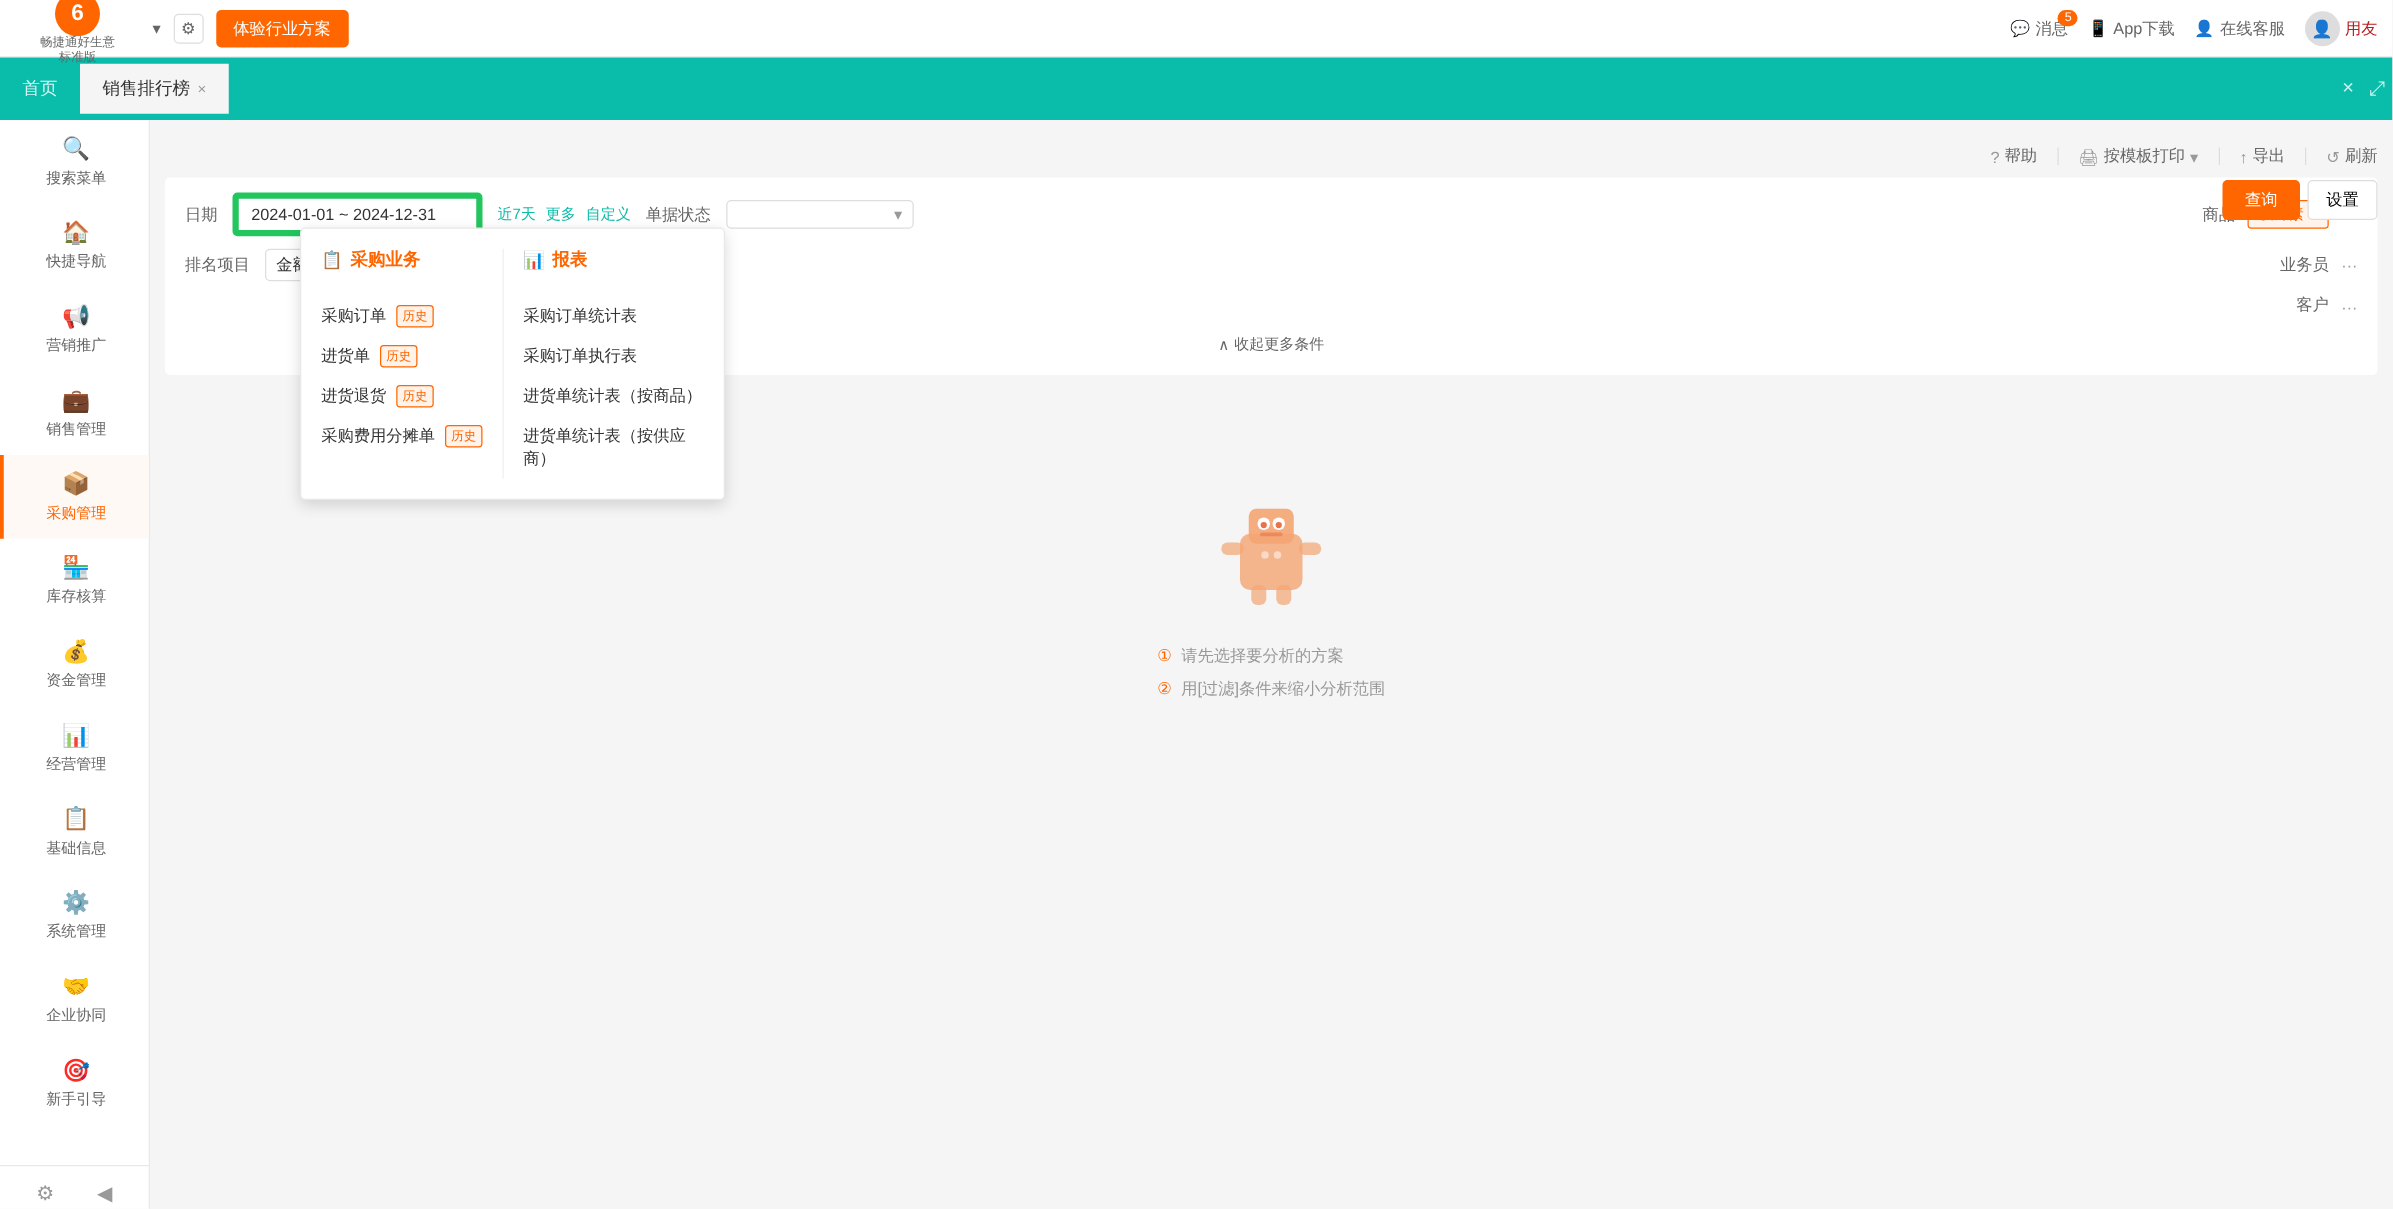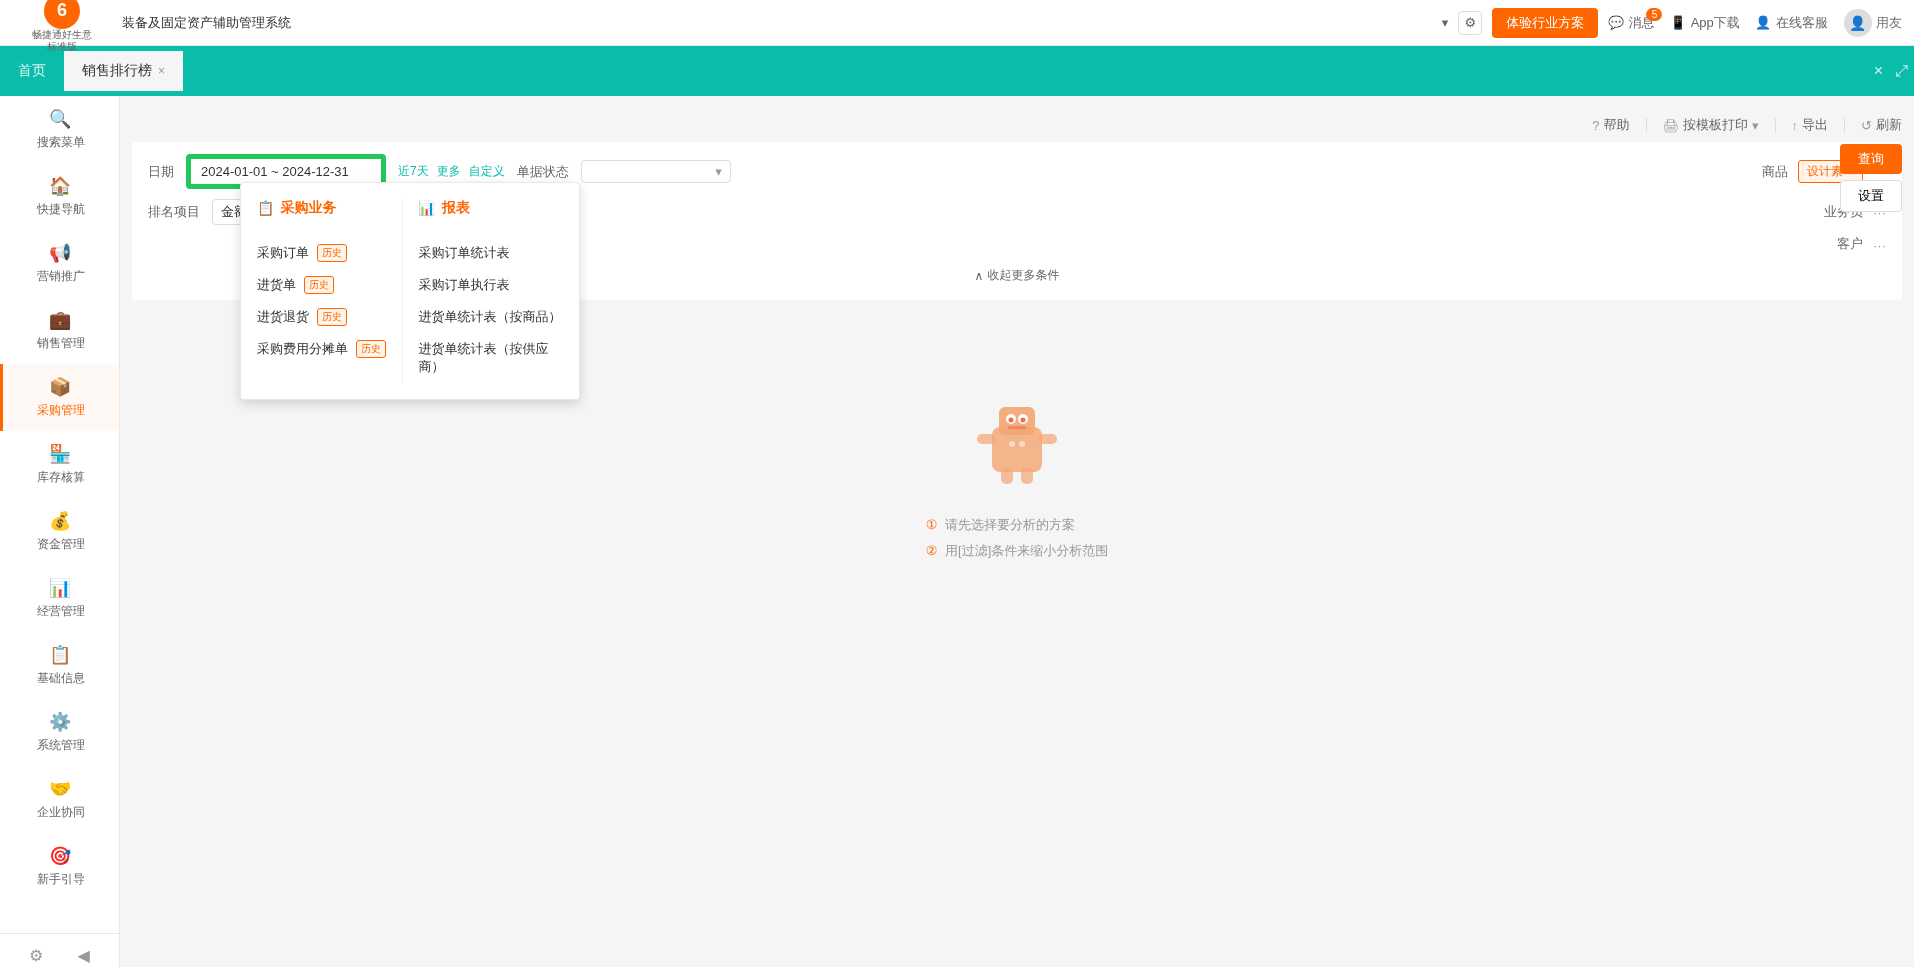--- a/index.html
+++ b/index.html
@@ -64,39 +64,38 @@
     .dropdown-col { flex: 1; }
     .dropdown-col-header { display: flex; align-items: center; gap: 6px; font-size: 14px; font-weight: bold; color: #f60; margin-bottom: 12px; padding-bottom: 8px; }
     .dropdown-col-right { border-left: 1px solid #f0f0f0; padding-left: 16px; }
     .dropdown-col-right .dropdown-col-header { color: #f60; }
     .dropdown-item { display: flex; align-items: center; gap: 8px; padding: 7px 0; cursor: pointer; color: #333; font-size: 13px; }
     .hist-badge { background: #fff3ea; color: #f60; border: 1px solid #f60; border-radius: 3px; font-size: 10px; padding: 1px 4px; }
     .nav-x-btn { color: rgba(255,255,255,0.8); cursor: pointer; padding: 0 6px; font-size: 16px; }
     .nav-resize-btn { color: rgba(255,255,255,0.8); cursor: pointer; padding: 0 6px; font-size: 16px; }
 
     
-    .user-label { font-size: 13px; color: #737373; }
+    .user-label { font-size: 13px; color: #b91c1c; }
 
     
     .help-toolbar { display: flex; align-items: center; gap: 16px; justify-content: flex-end; padding: 8px 0; }
     .help-item { display: flex; align-items: center; gap: 4px; color: #666; font-size: 13px; cursor: pointer; }
     .help-divider { width: 1px; height: 14px; background: #ddd; }
   </style>
 </head>
 <body>
 
 <div class="topbar">
   <div class="logo-area">
     <div class="logo-icon">6</div>
     <div style="font-size:10px;color:#666;text-align:center;line-height:1.2;">
       <div>畅捷通好生意</div>
       <div>标准版</div>
     </div>
   </div>
-  <span class="system-name">装备及固定资产辅助管理系统</span>
   <span class="topbar-dropdown">▾</span>
   <div class="topbar-settings">⚙</div>
   <button class="trial-btn">体验行业方案</button>
   <div class="topbar-right">
     <div class="topbar-right-item">
       <span>💬</span>
       <span>消息</span>
       <span class="badge">5</span>
     </div>
     <div class="topbar-right-item">
@@ -258,21 +257,21 @@
       </div>
 
       <div style="display:flex;justify-content:center;margin-top:4px;">
         <button class="collapse-btn">
           <span>∧</span>
           <span>收起更多条件</span>
         </button>
       </div>
     </div>
 
-    <div style="position:absolute;top:48px;right:12px;display:flex;flex-direction:column;gap:6px;">
+    <div style="position:absolute;top:48px;right:12px;display:flex;flex-direction:row;gap:6px;">
       <button class="btn-primary">查询</button>
       <button class="btn-default">设置</button>
     </div>
 
     <div class="empty-state">
       <div class="empty-icon">
         
         <svg width="120" height="100" viewBox="0 0 120 100">
 
           <rect x="35" y="35" width="50" height="45" rx="8" fill="#f4a572" opacity="0.8"></rect>

